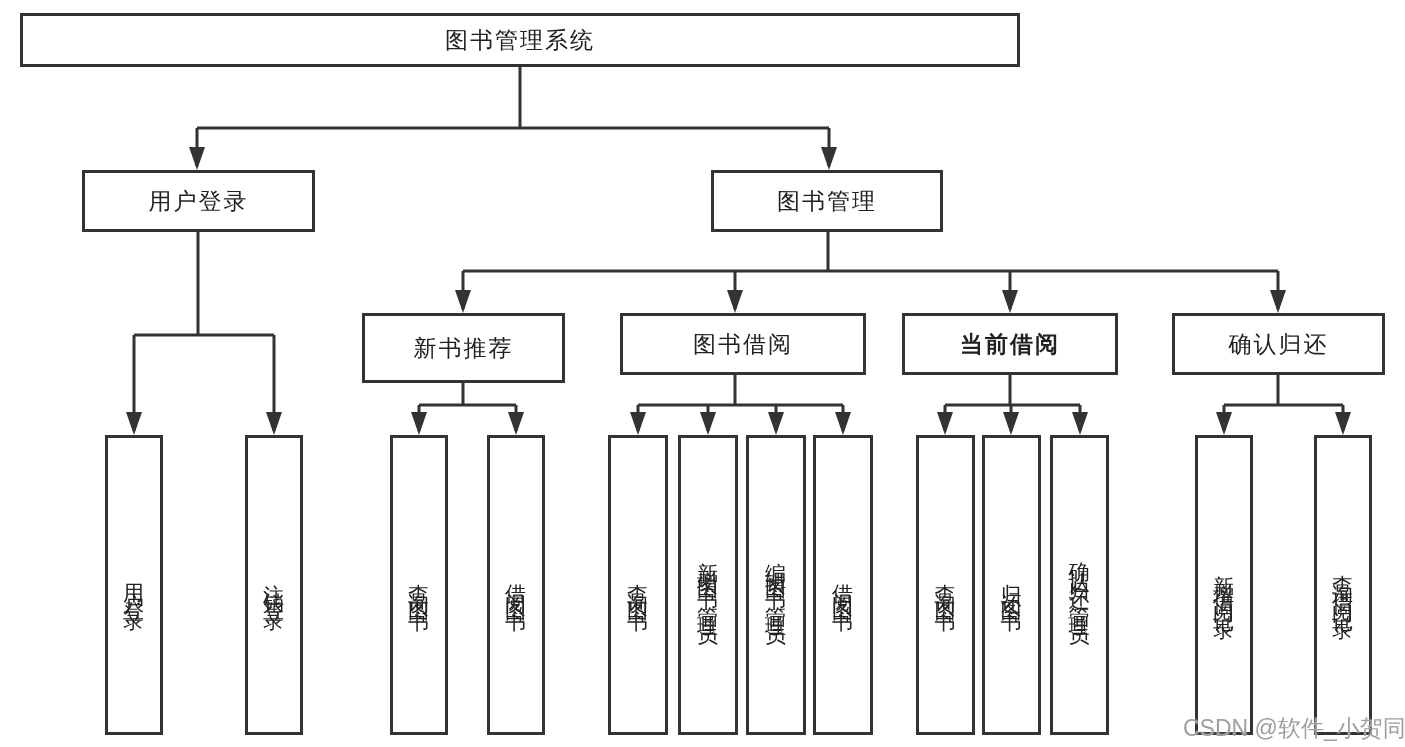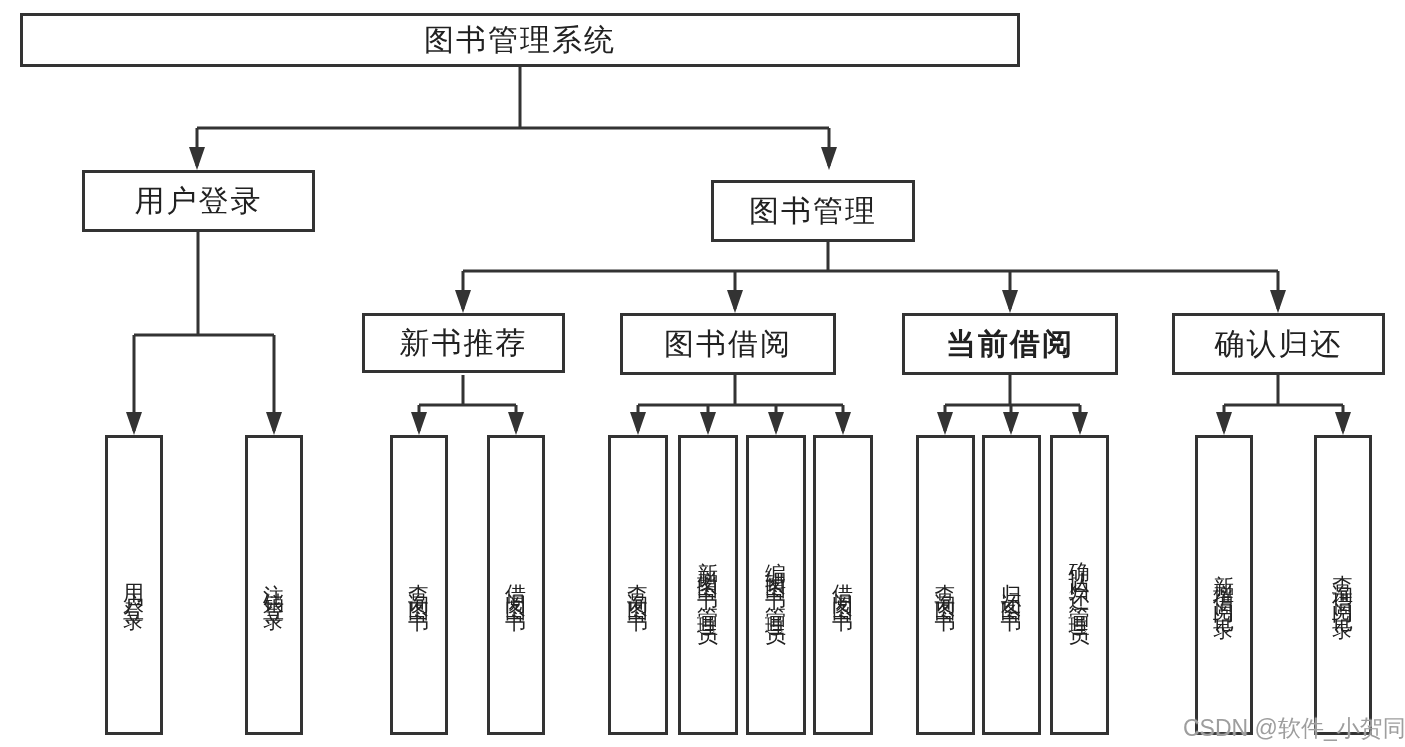--- a/index.html
+++ b/index.html
@@ -36,21 +36,21 @@
   .node {
     position: absolute;
     border: 3px solid var(--line);
     background: var(--bg);
     display: flex;
     align-items: center;
     justify-content: center;
     color: var(--text);
   }
   .node .h-label {
-    font-size: 30px;
+    font-size: 23px;
     letter-spacing: 2px;
     white-space: nowrap;
     color: var(--text);
   }
   .leaf .v-label {
     writing-mode: vertical-rl;
     text-orientation: mixed;
     font-size: 21px;
     letter-spacing: 9px;
     line-height: 1;
@@ -123,28 +123,28 @@
     </g>
   </svg>
 
   <div class="node" style="left:20px; top:13px; width:1000px; height:54px;">
     <span class="h-label">图书管理系统</span>
   </div>
 
   <div class="node" style="left:82px; top:170px; width:233px; height:62px;">
     <span class="h-label">用户登录</span>
   </div>
-  <div class="node" style="left:711px; top:180px; width:204px; height:62px;">
+  <div class="node" style="left:711px; top:170px; width:232px; height:62px;">
     <span class="h-label">图书管理</span>
   </div>
 
-  <div class="node" style="left:362px; top:313px; width:203px; height:60px;justify-content:center;">
+  <div class="node" style="left:362px; top:313px; width:203px; height:70px;justify-content:center;">
     <span class="h-label">新书推荐</span>
   </div>
-  <div class="node" style="left:620px; top:313px; width:216px; height:62px;">
+  <div class="node" style="left:620px; top:313px; width:246px; height:62px;">
     <span class="h-label">图书借阅</span>
   </div>
   <div class="node" style="left:902px; top:313px; width:216px; height:62px;font-weight:bold;">
     <span class="h-label">当前借阅</span>
   </div>
   <div class="node" style="left:1172px; top:313px; width:213px; height:62px;">
     <span class="h-label">确认归还</span>
   </div>
 
   <div class="node leaf" style="left:105px; top:435px; width:58px; height:300px;">

